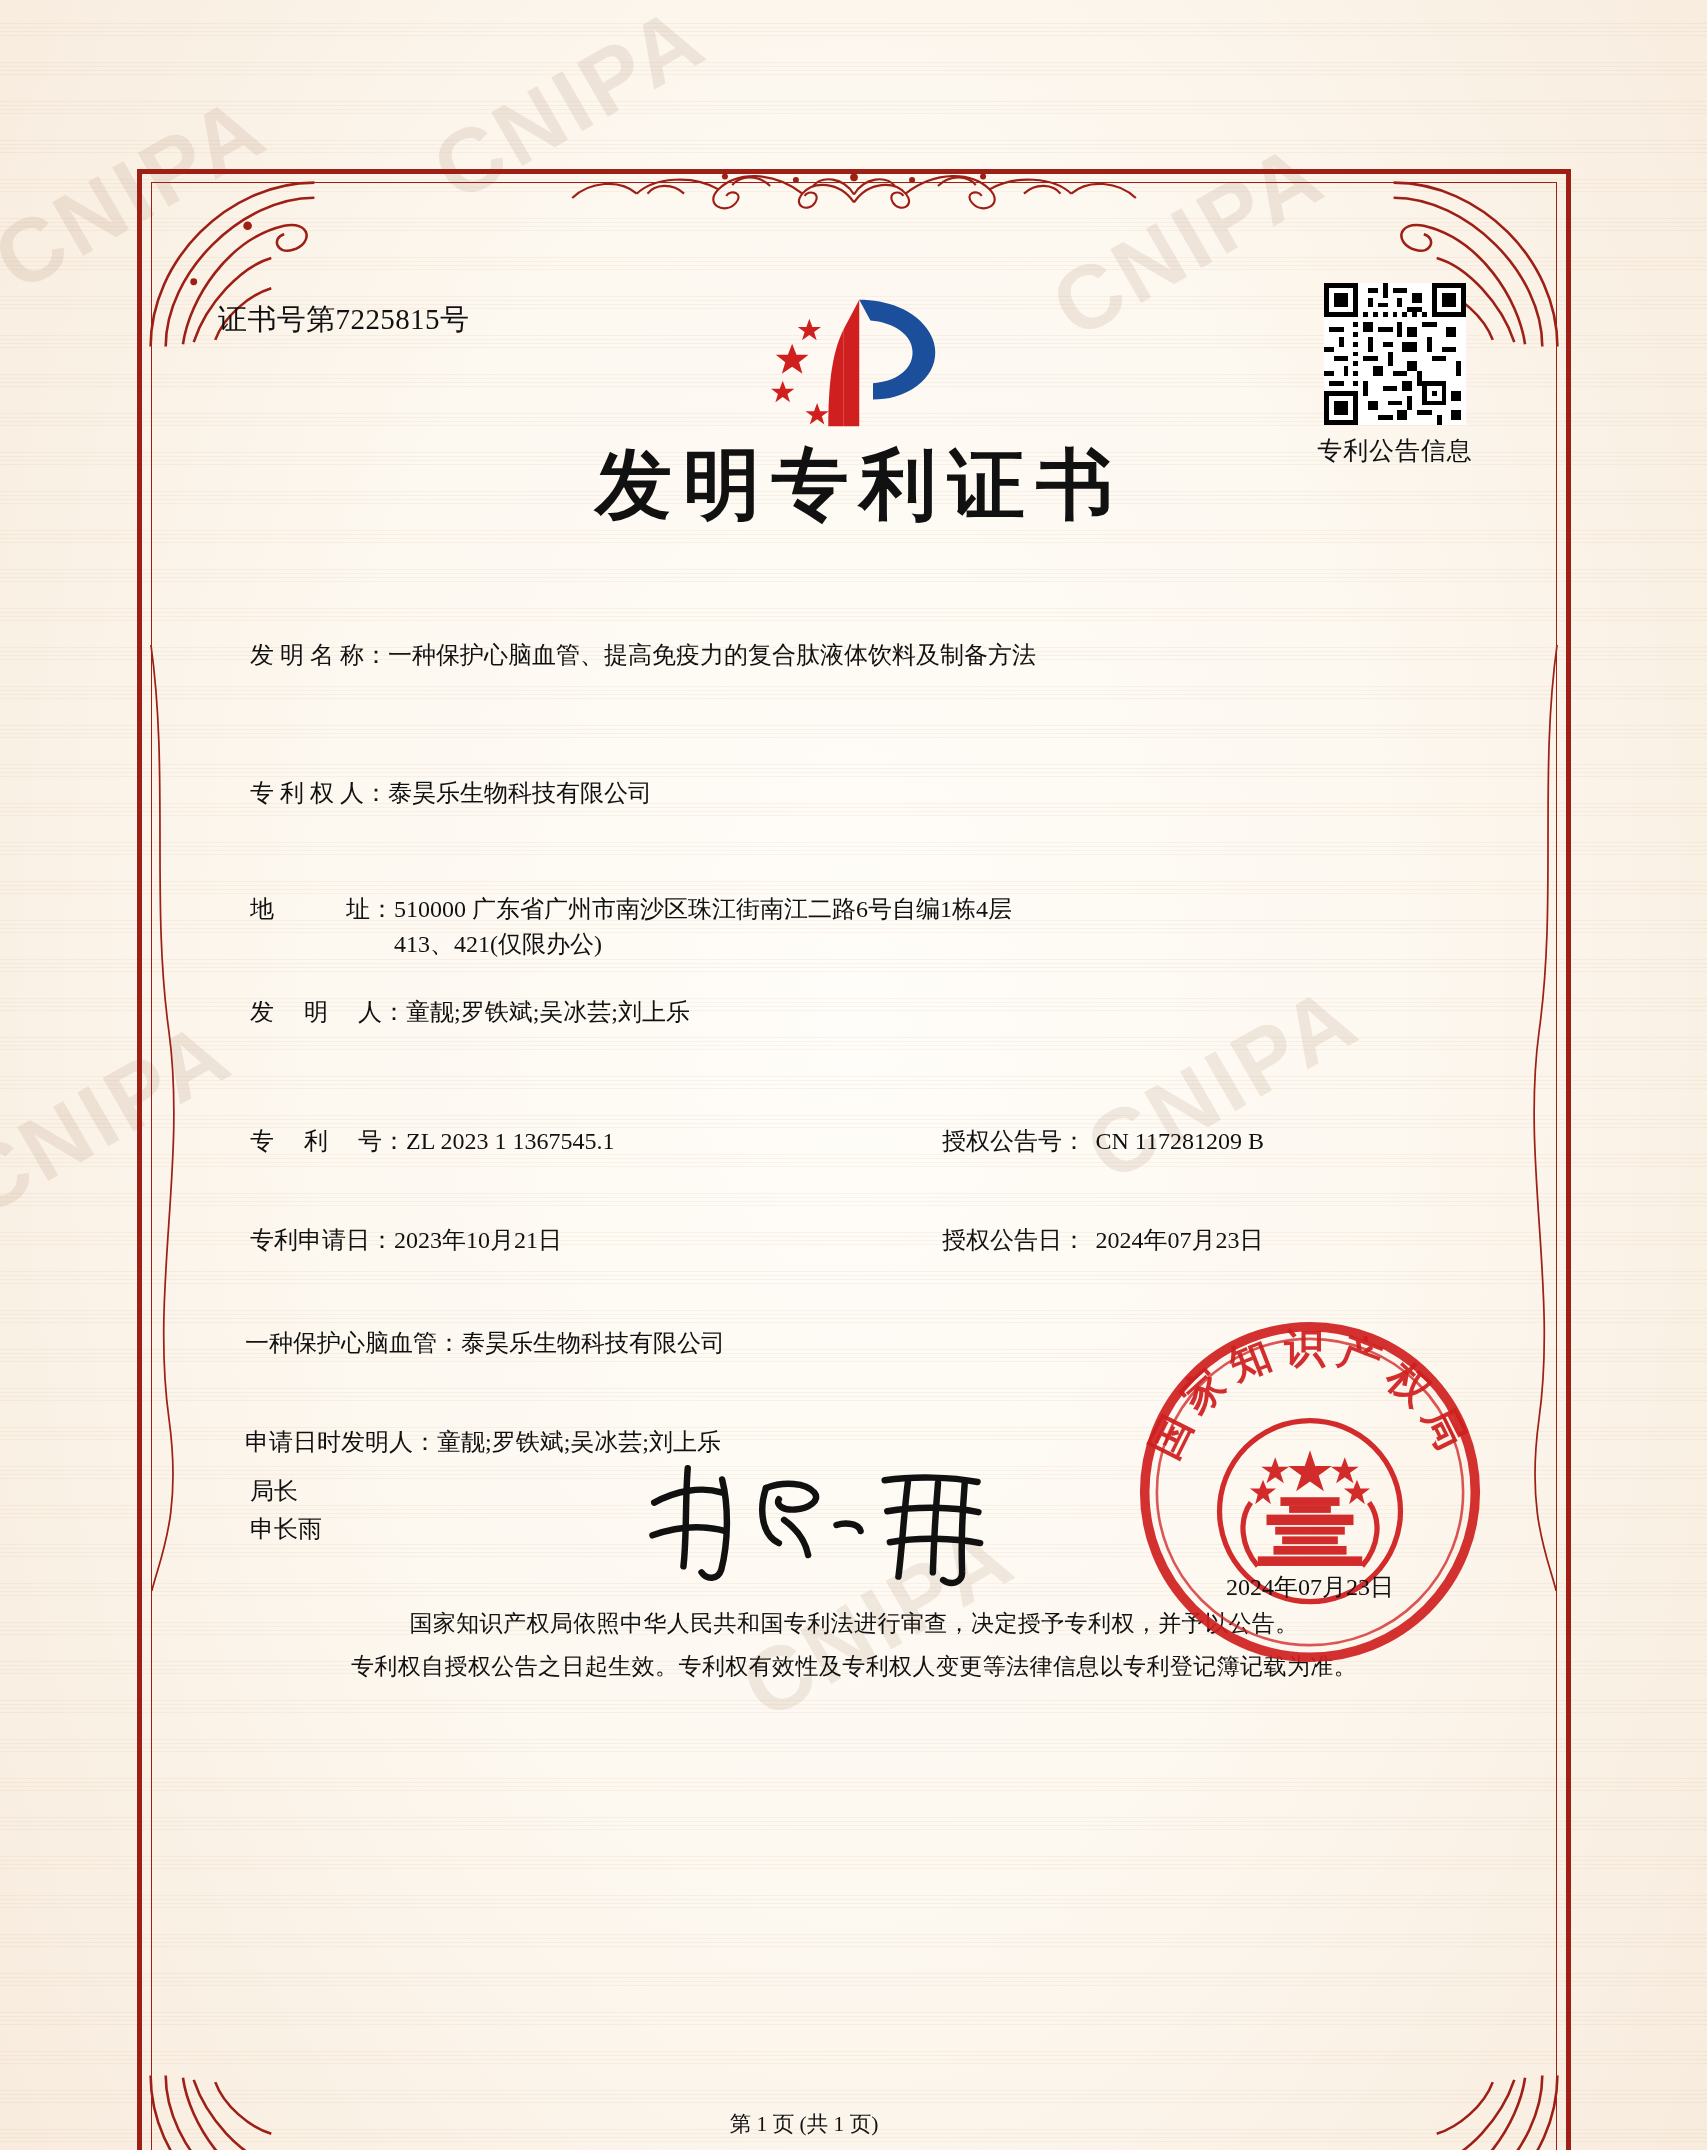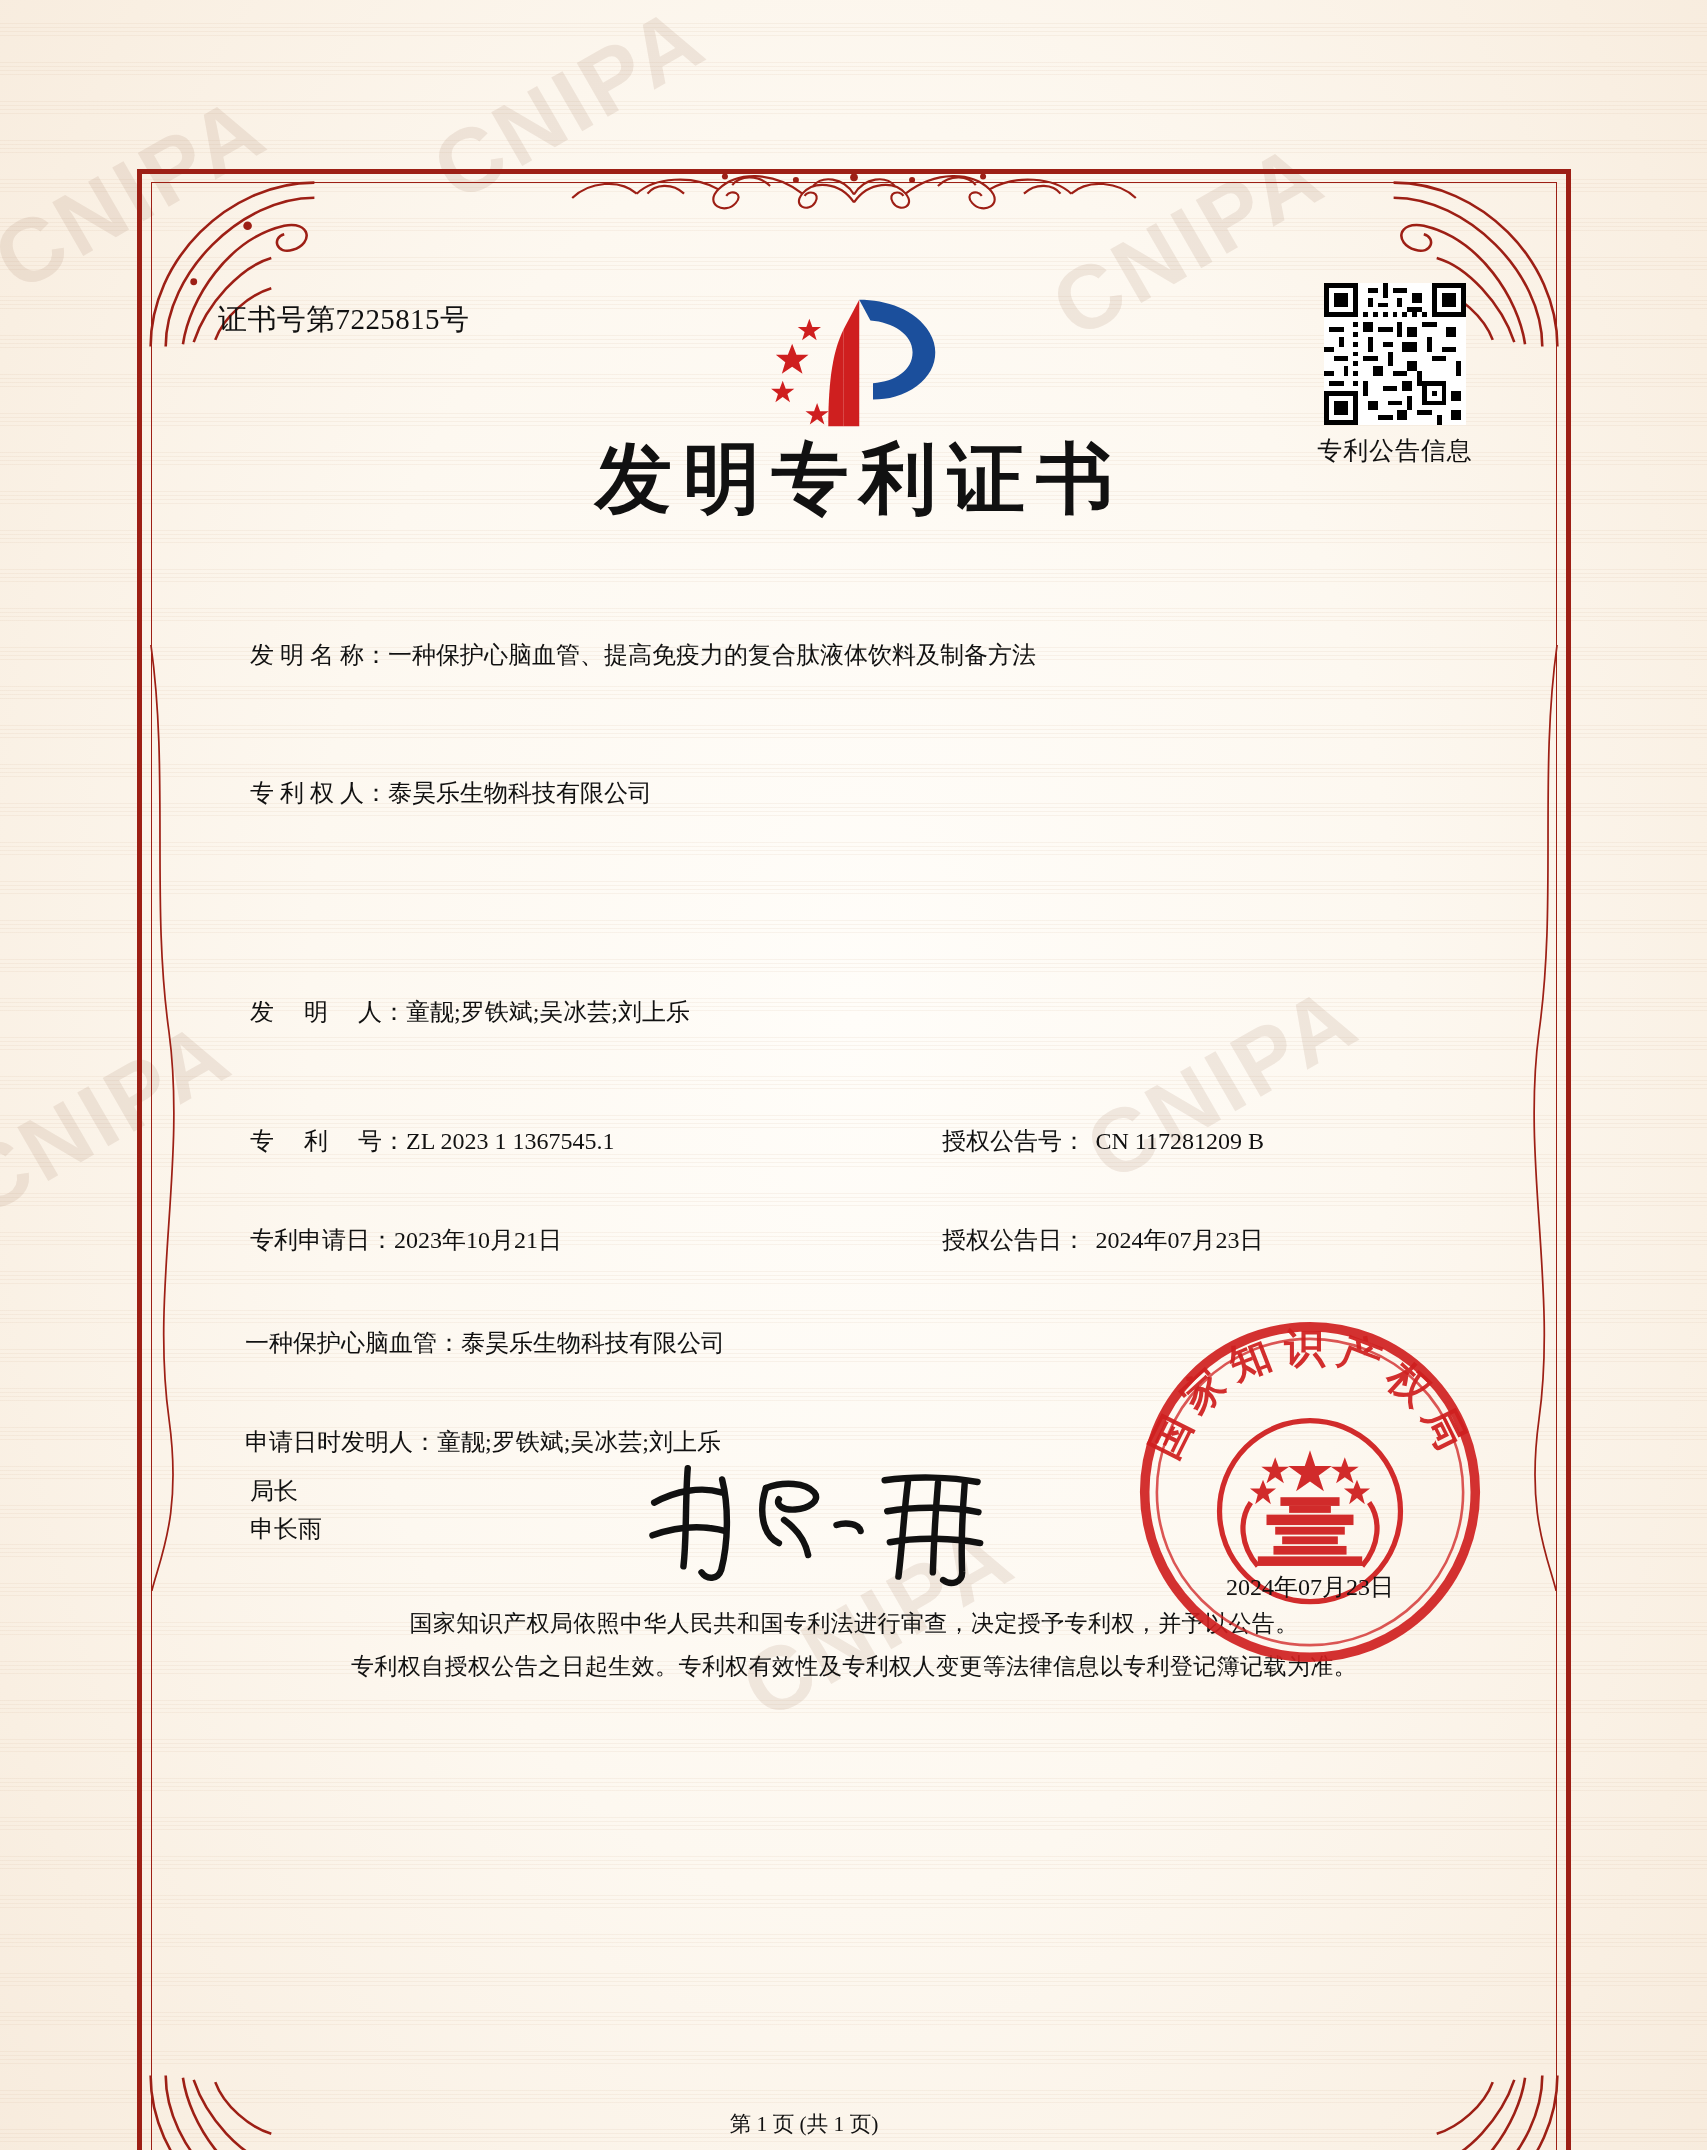--- a/index.html
+++ b/index.html
@@ -106,21 +106,21 @@
   }
   #qr-caption {
     margin-top: 7.7px;
     font-size: 25px;
     color: #111;
     letter-spacing: 0.9px;
   }
 
   #main-title {
     position: absolute;
-    left: 0; top: 246px;
+    left: 0; top: 252px;
     width: 1406px;
     text-align: center;
     font-size: 77px;
     font-weight: 700;
     letter-spacing: 11.2px;
     color: #111;
     text-indent: 11.2px;
     font-family: "DejaVu Serif", "Liberation Serif", serif;
   }
 
@@ -412,20 +412,27 @@
     <div class="field-row" style="left:99px; top:456px; width:1247px;">
       <span class="field-label">发 明 名 称：</span>
       <span class="field-value">一种保护心脑血管、提高免疫力的复合肽液体饮料及制备方法</span>
     </div>
 
     <div class="field-row" style="left:99px; top:594px; width:1247px;">
       <span class="field-label">专 利 权 人：</span>
       <span class="field-value">泰昊乐生物科技有限公司</span>
     </div>
 
+    <div class="field-row" style="left:99px; top:710px; width:1247px;">
+      <span class="field-label">地　　　址：</span>
+      <span>
+        <span class="field-value">510000 广东省广州市南沙区珠江街南江二路6号自编1栋4层</span>
+        <span class="field-value sub">413、421(仅限办公)</span>
+      </span>
+    </div>
 
     <div class="field-row" style="left:99px; top:813px; width:1247px;">
       <span class="field-label">发　 明　 人：</span>
       <span class="field-value">童靓;罗铁斌;吴冰芸;刘上乐</span>
     </div>
 
     <div class="field-row" style="left:99px; top:942px;">
       <span class="field-label">专　 利　 号：</span>
       <span class="field-value">ZL 2023 1 1367545.1</span>
     </div>

